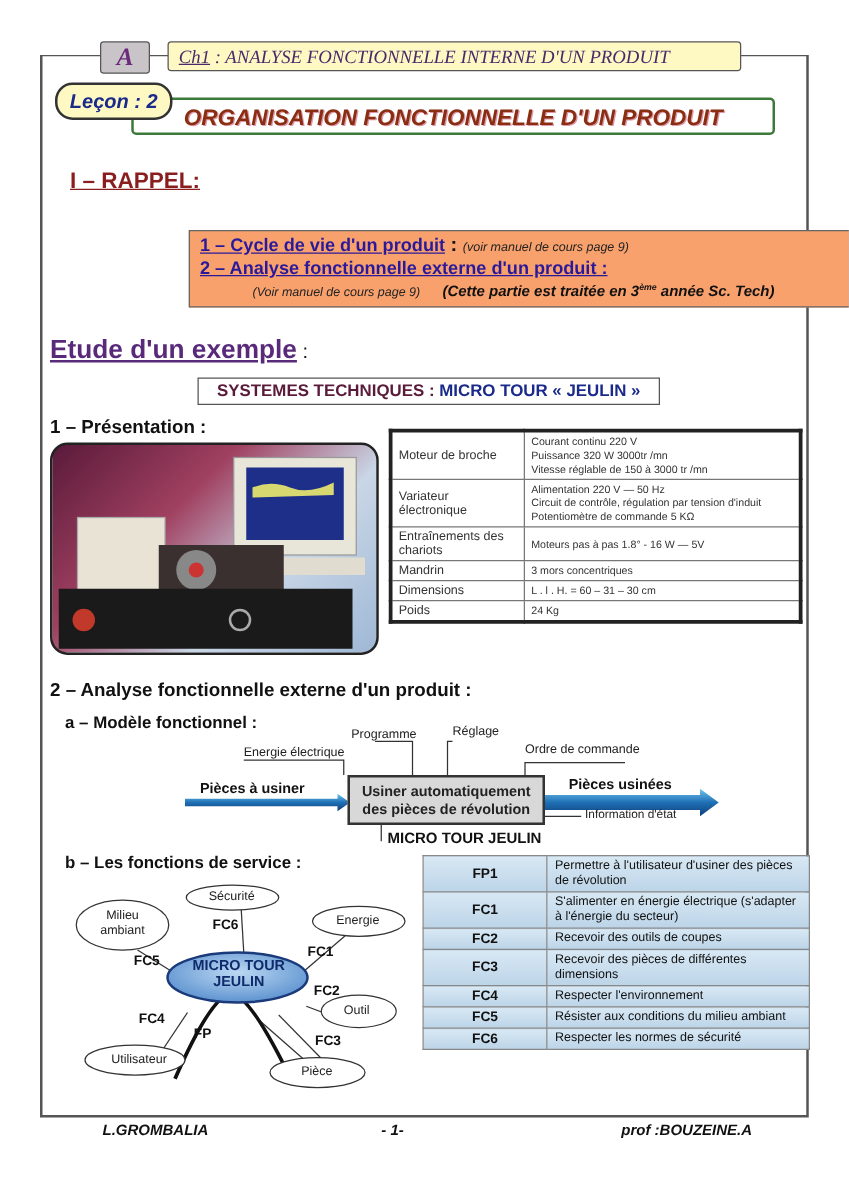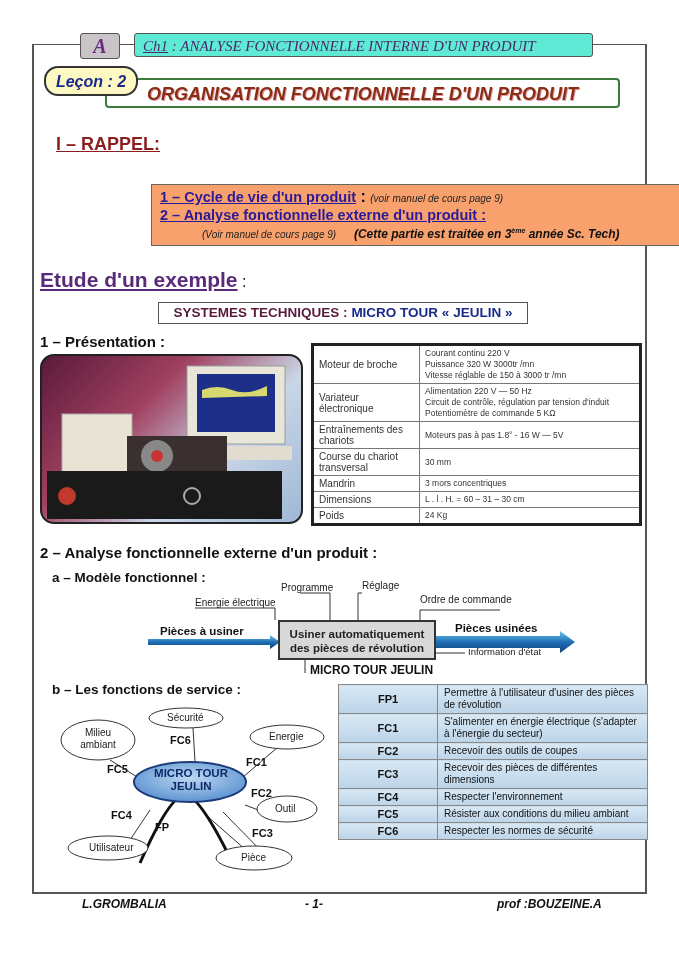--- a/index.html
+++ b/index.html
@@ -1,20 +1,20 @@
 <!DOCTYPE html>
 <html><head>
 <meta charset="utf-8">
 <style>
   html,body{margin:0;padding:0;background:#fff;}
   body{width:679px;height:960px;position:relative;overflow:hidden;font-family:"Liberation Sans",sans-serif;color:#111;}
   .abs{position:absolute;}
   .frame{left:32px;top:44px;width:615px;height:850px;border:2px solid #555;border-top:1.5px solid #555;box-sizing:border-box;}
   .badge-a{left:80px;top:33px;width:38px;height:24px;background:#c8c4c8;border:1.5px solid #555;border-radius:3px;text-align:center;font-family:"Liberation Serif",serif;font-style:italic;font-weight:bold;font-size:20px;line-height:24px;color:#6b2a7a;}
-  .chap{left:134px;top:33px;width:459px;height:24px;background:#5eead4;border:1.5px solid #555;border-radius:3px;font-family:"Liberation Serif",serif;font-style:italic;font-size:15px;line-height:24px;color:#4a2a6a;padding-left:8px;box-sizing:border-box;}
+  .chap{left:134px;top:33px;width:459px;height:24px;background:#fef9c3;border:1.5px solid #555;border-radius:3px;font-family:"Liberation Serif",serif;font-style:italic;font-size:15px;line-height:24px;color:#4a2a6a;padding-left:8px;box-sizing:border-box;}
   .chap u{text-decoration:underline;}
   .lecon{left:44px;top:66px;width:94px;height:30px;background:#fef9c3;border:2px solid #333;border-radius:14px;font-style:italic;font-weight:bold;font-size:16px;line-height:28px;color:#1a2a8a;text-align:center;box-sizing:border-box;z-index:2;}
   .lesson-title{left:105px;top:78px;width:515px;height:30px;border:2px solid #3c7a3c;border-radius:4px;box-sizing:border-box;font-style:italic;font-weight:bold;font-size:18px;line-height:28px;color:#8a2e12;padding-left:40px;text-shadow:1px 1px 0 #d9a;}
   .rappel{left:56px;top:134px;font-weight:bold;font-size:18px;color:#8a1e1e;text-decoration:underline;}
   .orange{left:111px;top:184px;width:529px;height:62px;background:#f9a16d;border:1.5px solid #666;box-sizing:border-box;padding:3px 8px;margin-left:40px;}
   .orange .l{font-weight:bold;font-size:14.5px;color:#2a1a9a;text-decoration:underline;line-height:16px;}
   .orange .sm{font-style:italic;font-size:10px;color:#222;}
   .orange .it{font-style:italic;font-weight:bold;font-size:12px;color:#111;}
   .etude{left:40px;top:268px;font-size:21px;font-weight:bold;color:#5a2a7a;}
   .etude u{text-decoration:underline;}
@@ -92,24 +92,20 @@
         <td class="k">Variateur électronique</td>
         <td class="v">
           <div>Alimentation 220 V — 50 Hz</div>
           <div>Circuit de contrôle, régulation par tension d'induit</div>
           <div>Potentiomètre de commande 5 KΩ</div>
         </td>
       </tr>
   <tr>
         <td class="k">Entraînements des chariots</td>
         <td class="v">Moteurs pas à pas 1.8° - 16 W — 5V</td>
-      </tr>
-  <tr>
-        <td class="k">Course du chariot transversal</td>
-        <td class="v">30 mm</td>
       </tr>
   <tr>
         <td class="k">Mandrin</td>
         <td class="v">3 mors concentriques</td>
       </tr>
   <tr>
         <td class="k">Dimensions</td>
         <td class="v">L . l . H. = 60 – 31 – 30 cm</td>
       </tr>
   <tr>

